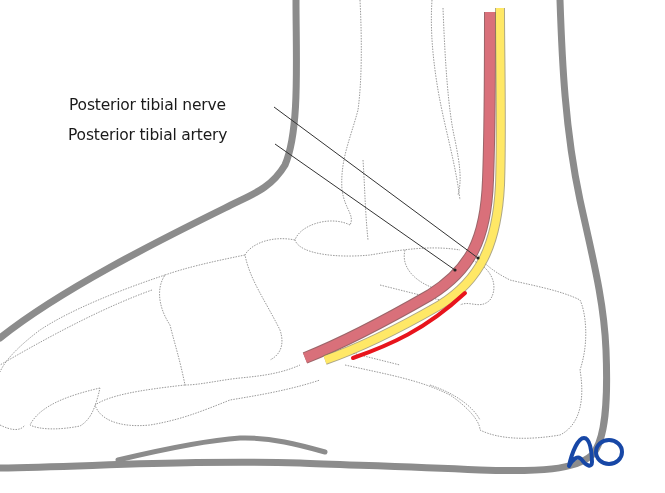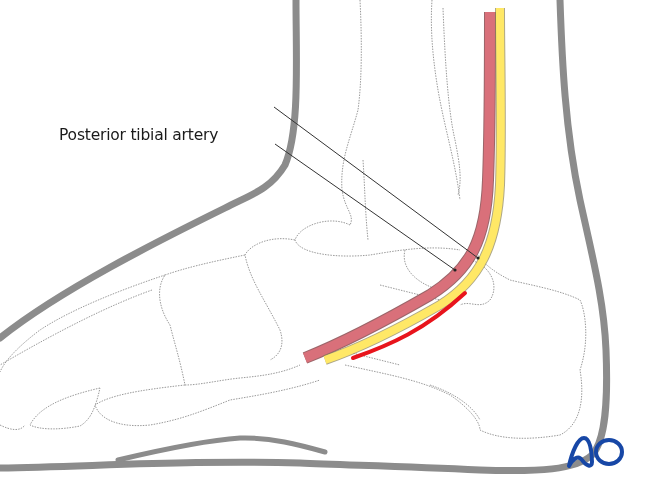--- a/index.html
+++ b/index.html
@@ -67,20 +67,21 @@
     <path d="M500 8 C500 60 502 130 500 185 C497 245 480 280 440 305 C400 328 360 348 325 360" fill="none" stroke="#ffe866" stroke-width="8" stroke-linecap="butt"></path>
 
     <path d="M353 358 C390 345 425 330 465 293" fill="none" stroke="#e8141c" stroke-width="4" stroke-linecap="round"></path>
 
     <line x1="274" y1="107" x2="478" y2="258" stroke="#333" stroke-width="1"></line>
     <circle cx="478" cy="258" r="1.6" fill="#222"></circle>
     <line x1="275" y1="144" x2="455" y2="270" stroke="#333" stroke-width="1"></line>
     <circle cx="455" cy="270" r="1.6" fill="#222"></circle>
   </svg>
 
-  <div class="label" style="left:59px; top:126px;">Posterior tibial artery</div>
+  <div class="label" style="left:69px; top:96px;">Posterior tibial nerve</div>
+  <div class="label" style="left:68px; top:126px;">Posterior tibial artery</div>
 
   <svg class="logo" width="60" height="40" viewBox="0 0 60 40">
     <path d="M3 36 C6 22 12 8 18 8 C24 8 26 22 26 32 C26 38 20 36 16 30 C12 24 6 30 3 36 Z" fill="none" stroke="#1747a6" stroke-width="4" stroke-linejoin="round"></path>
     <ellipse cx="43" cy="22" rx="13" ry="12" fill="none" stroke="#1747a6" stroke-width="4"></ellipse>
   </svg>
 
 </div>
 
 </body></html>

